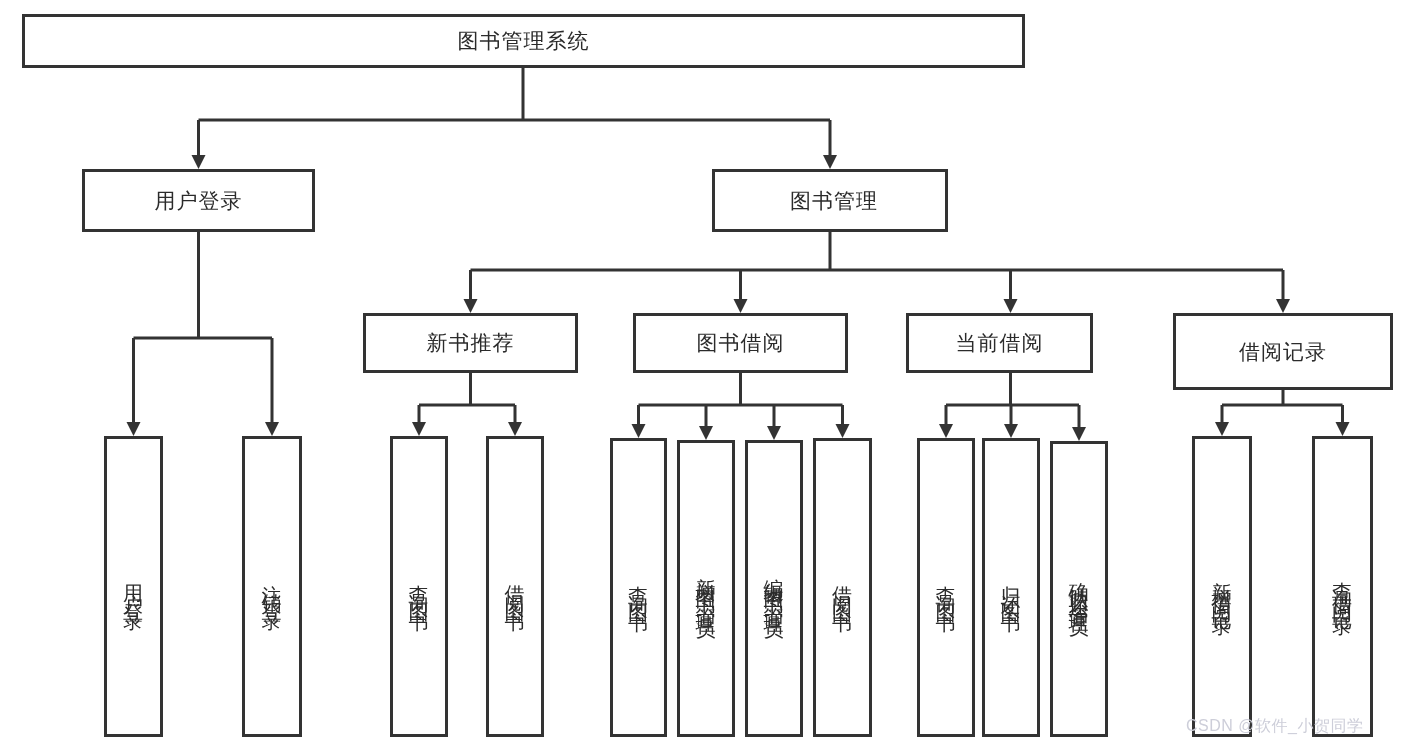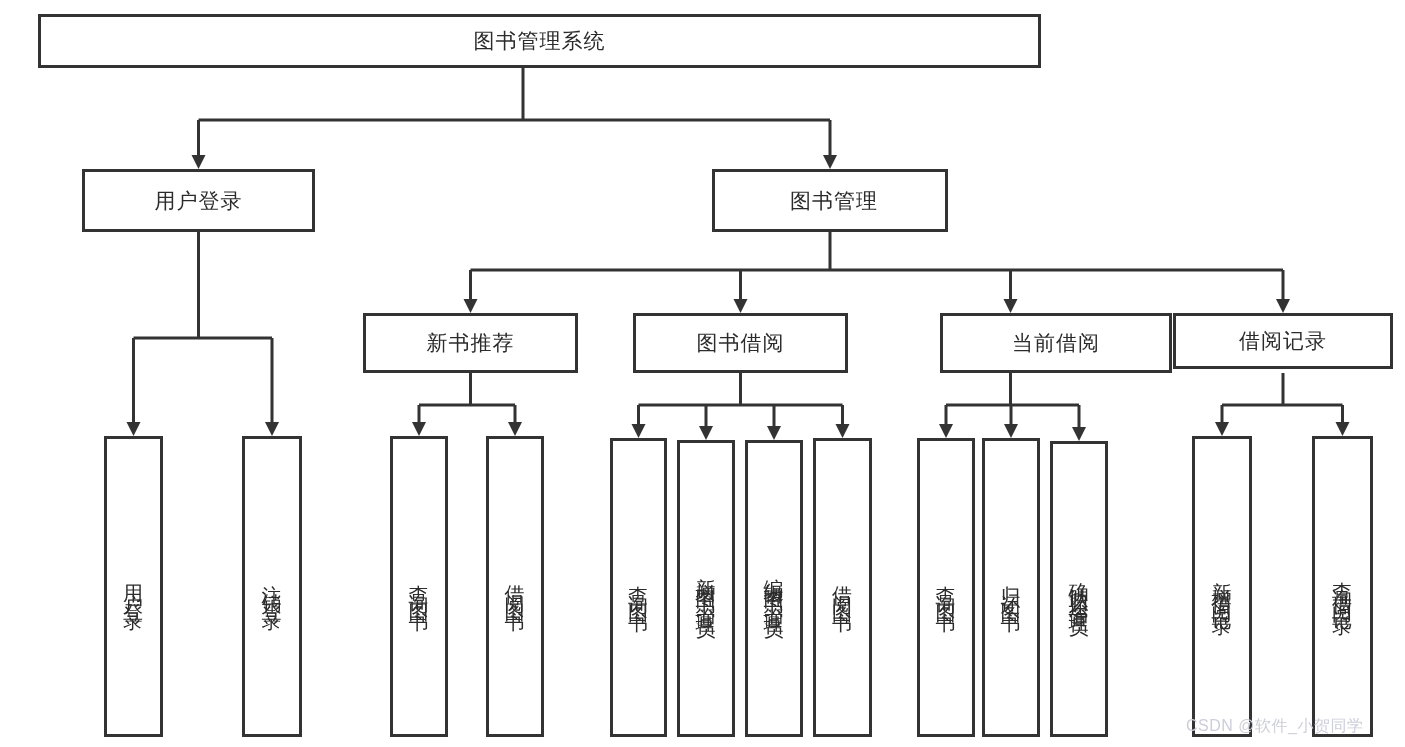--- a/index.html
+++ b/index.html
@@ -60,29 +60,29 @@
       <polygon points="767,426 781,426 774,440"></polygon>
       <polygon points="835.5,424 849.5,424 842.5,438"></polygon>
       <polygon points="939,424 953,424 946,438"></polygon>
       <polygon points="1004,424 1018,424 1011,438"></polygon>
       <polygon points="1072,427 1086,427 1079,441"></polygon>
       <polygon points="1215,422 1229,422 1222,436"></polygon>
       <polygon points="1335.5,422 1349.5,422 1342.5,436"></polygon>
     </g>
   </svg>
 
-  <div class="node" style="left:22px;top:14px;width:1003px;height:54px;margin-left:16px;">图书管理系统</div>
+  <div class="node" style="left:22px;top:14px;width:1003px;height:54px;">图书管理系统</div>
 
   <div class="node" style="left:82px;top:169px;width:233px;height:63px;">用户登录</div>
   <div class="node" style="left:712px;top:169px;width:236px;height:63px;padding-left:8px;">图书管理</div>
 
   <div class="node" style="left:363px;top:313px;width:215px;height:60px;">新书推荐</div>
   <div class="node" style="left:633px;top:313px;width:215px;height:60px;">图书借阅</div>
-  <div class="node" style="left:940px;top:313px;width:232px;height:60px;">当前借阅</div>
-  <div class="node" style="left:1173px;top:313px;width:220px;height:56px;">借阅记录</div>
+  <div class="node" style="left:906px;top:313px;width:187px;height:60px;">当前借阅</div>
+  <div class="node" style="left:1173px;top:313px;width:220px;height:77px;">借阅记录</div>
 
   <div class="node vnode" style="left:104px;top:436px;width:59px;height:301px;">用户登录</div>
   <div class="node vnode" style="left:242px;top:436px;width:60px;height:301px;">注销登录</div>
 
   <div class="node vnode" style="left:390px;top:436px;width:58px;height:301px;">查询图书</div>
   <div class="node vnode" style="left:486px;top:436px;width:58px;height:301px;">借阅图书</div>
 
   <div class="node vnode" style="left:610px;top:438px;width:57px;height:299px;">查询图书</div>
   <div class="node vnode" style="left:677px;top:440px;width:58px;height:297px;letter-spacing:6px;">新增图书（管理员）</div>
   <div class="node vnode" style="left:745px;top:440px;width:58px;height:297px;letter-spacing:6px;">编辑图书（管理员）</div>

